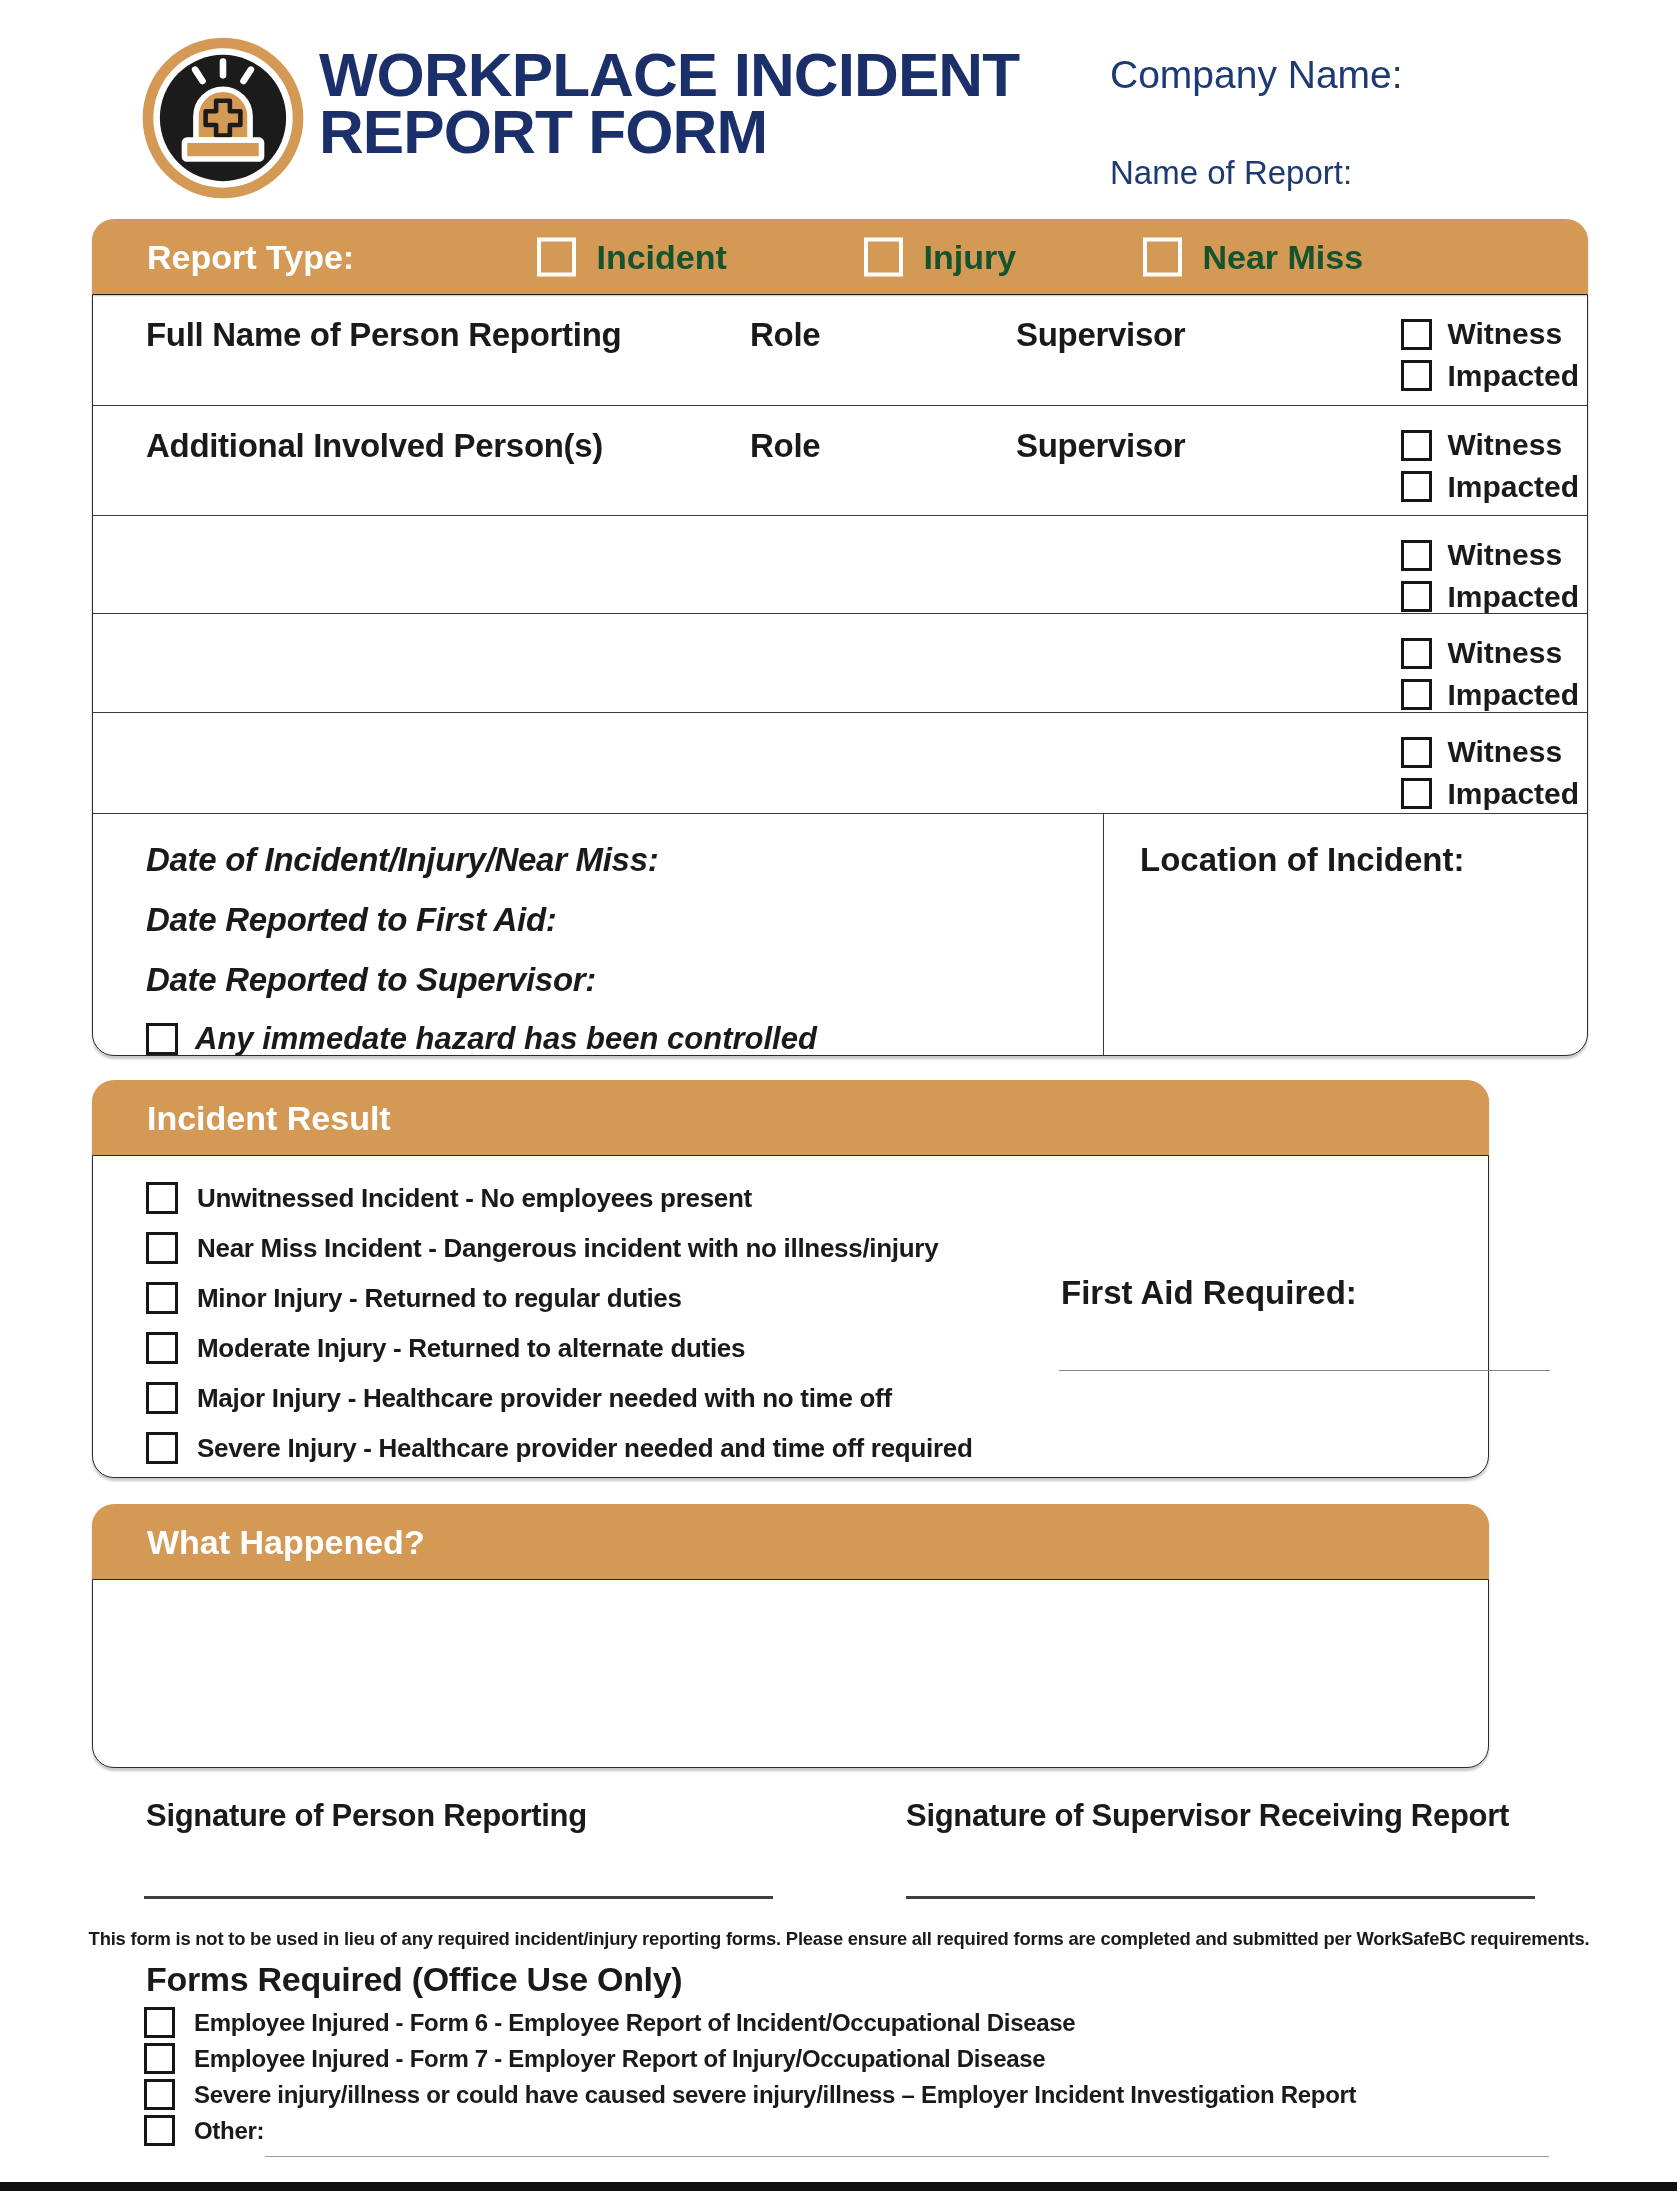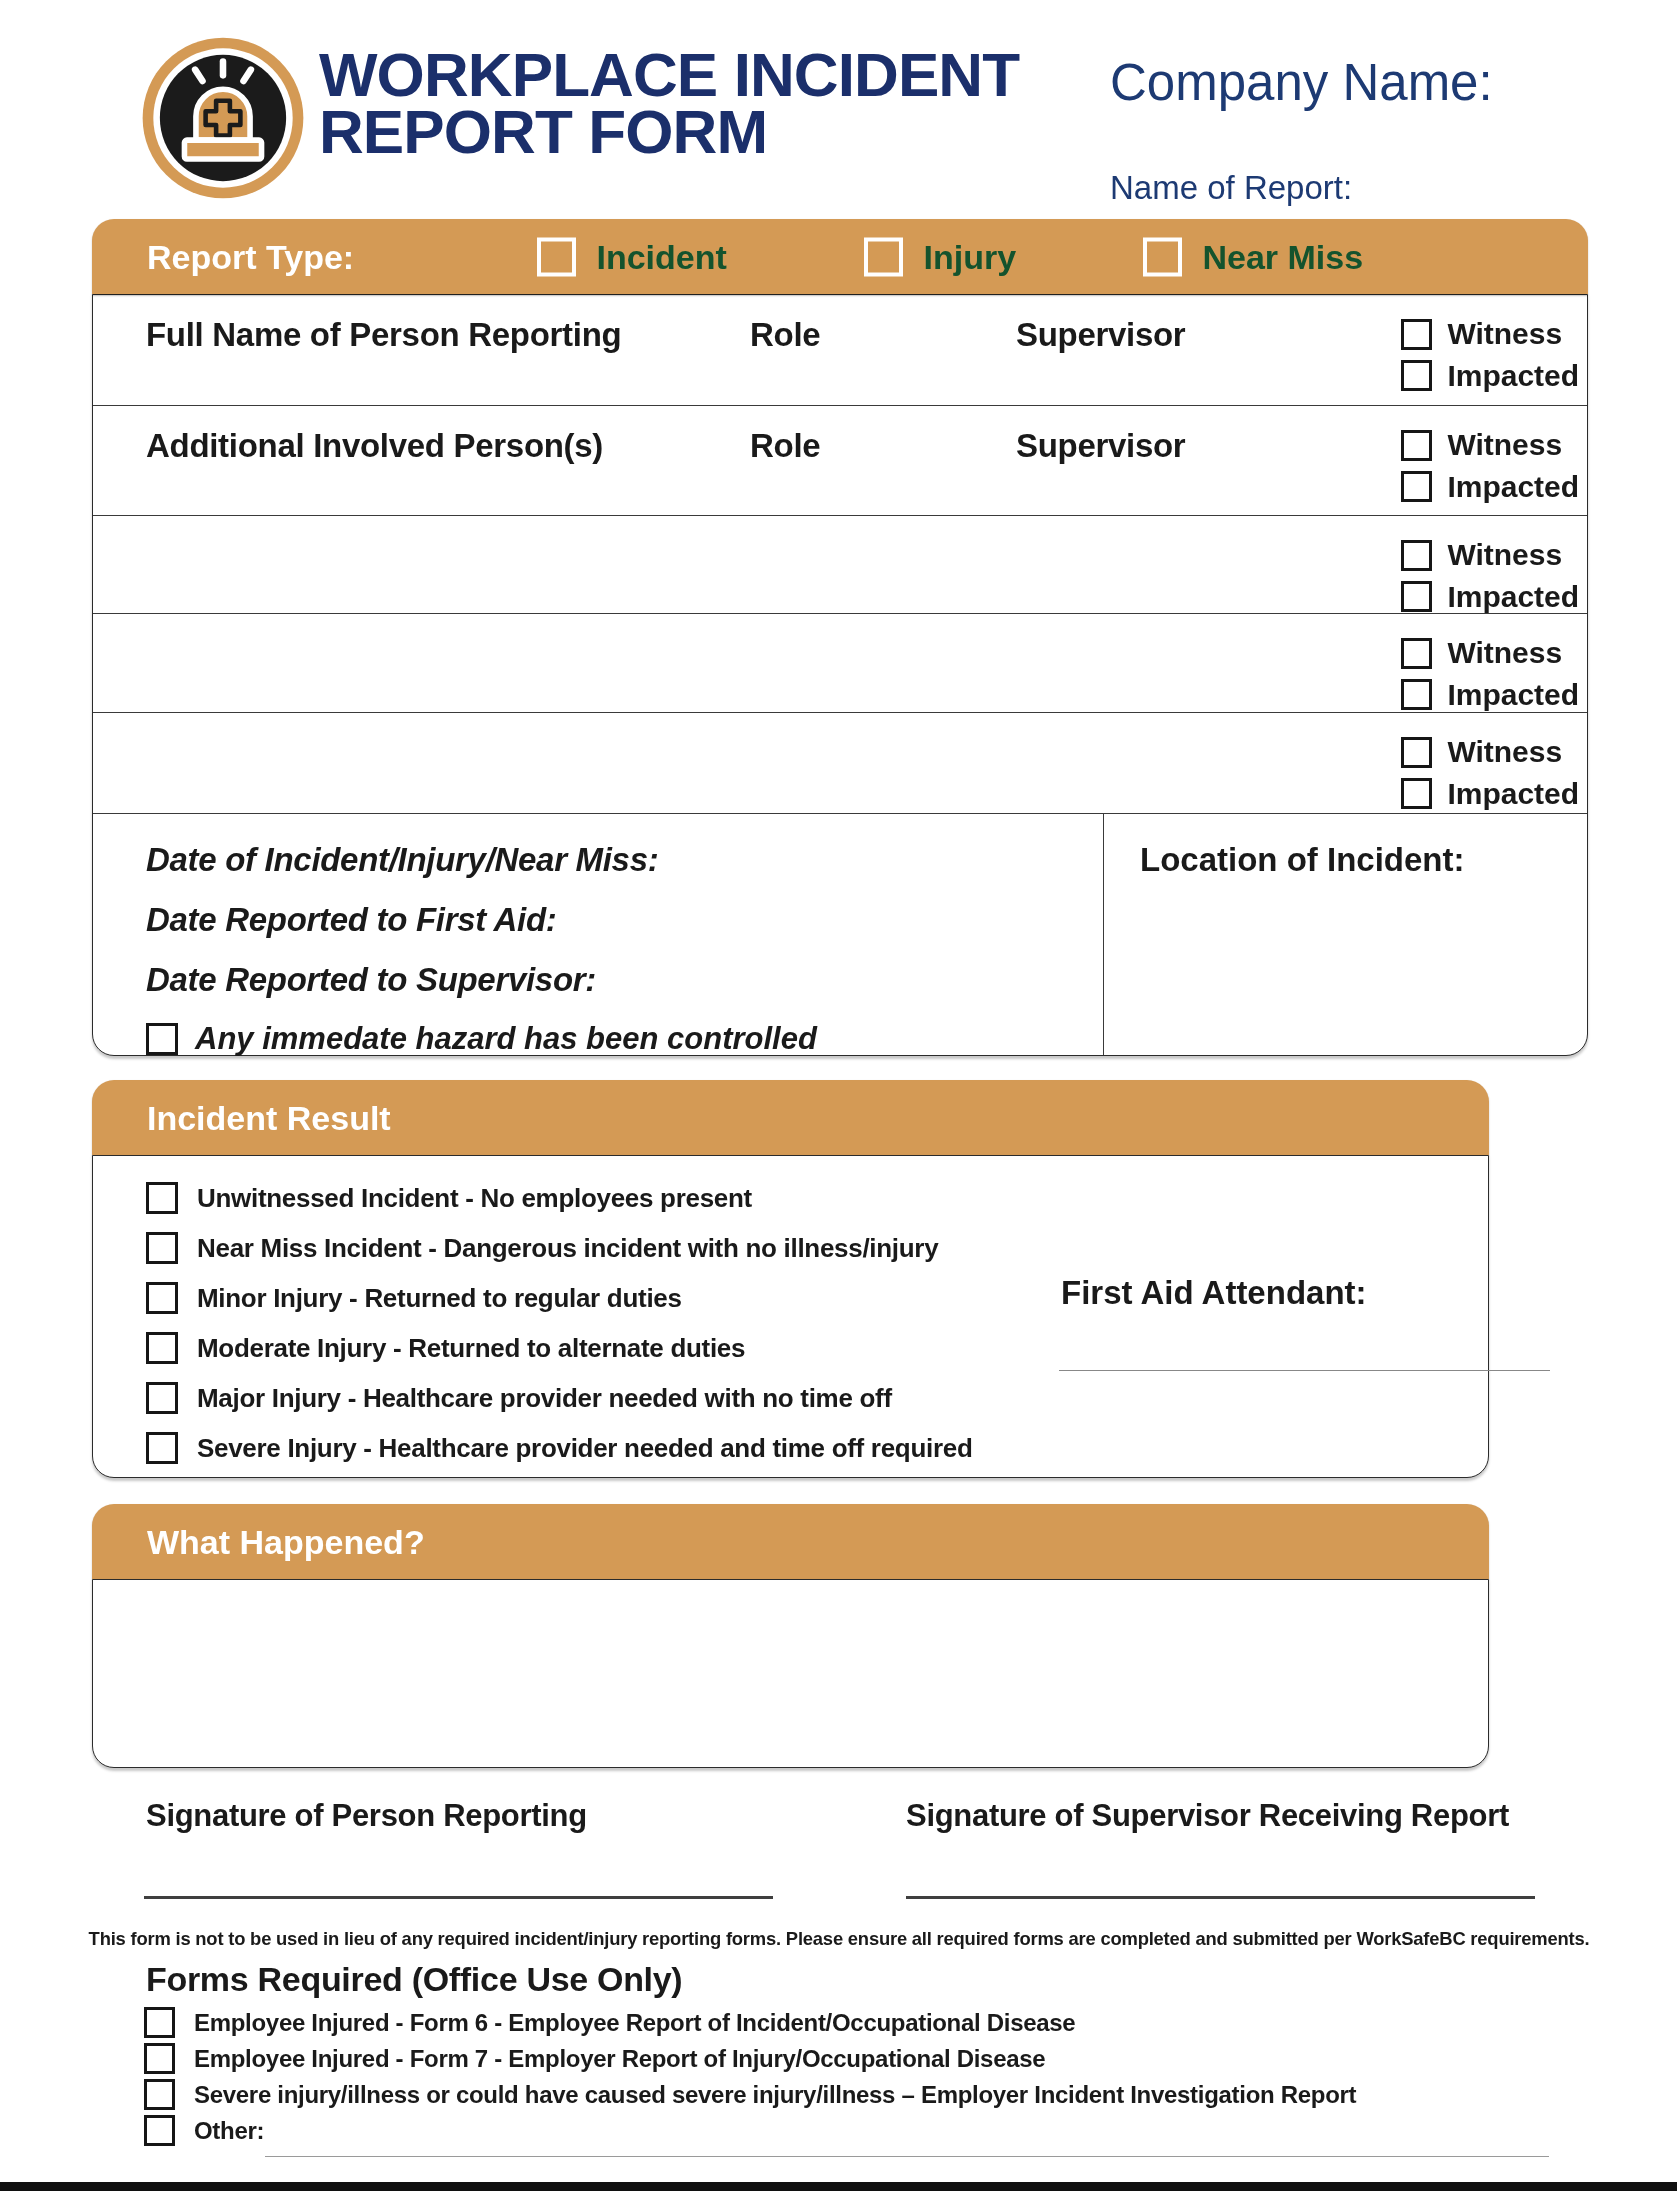--- a/index.html
+++ b/index.html
@@ -6,21 +6,21 @@
   *{box-sizing:border-box;}
   body{font-family:"Liberation Sans", sans-serif;color:#1a1a1a;}
   .page{position:relative;width:1678px;height:2192px;background:#ffffff;overflow:hidden;}
 
   
   .header{position:absolute;top:34px;left:141px;right:51px;height:175px;}
   .logo{position:absolute;left:0;top:1.7px;width:164px;height:164px;}
   .title{position:absolute;left:178px;top:12px;font-size:62px;line-height:57px;font-weight:800;
          color:#1b2f6b;letter-spacing:-0.9px;}
   .hdr-right{position:absolute;left:969px;top:19px;}
-  .company-label{font-size:51px;font-weight:500;color:#1d3a73;}
+  .company-label{font-size:39px;font-weight:500;color:#1d3a73;}
   .date-label{margin-top:57px;font-size:33px;font-weight:500;color:#1d3a73;}
 
   
   .cb{display:inline-block;background:#fff;border:3.4px solid #161616;flex:0 0 auto;}
   .cb.sq36{width:31px;height:31px;}
   .cb.sq37{width:32px;height:32px;}
   .bar{position:relative;height:75px;background:#d49a55;border-radius:22px 22px 0 0;
        box-shadow:0 1.7px 1.7px rgba(0,0,0,.25);}
   .bar-title{position:absolute;left:55px;top:50%;transform:translateY(-50%);
              font-size:34px;font-weight:800;color:#ffffff;}
@@ -232,21 +232,21 @@
         <span class="lbl">Moderate Injury - Returned to alternate duties</span>
       </div>
       <div class="res-item">
         <span class="cb sq37"></span>
         <span class="lbl">Major Injury - Healthcare provider needed with no time off</span>
       </div>
       <div class="res-item">
         <span class="cb sq37"></span>
         <span class="lbl">Severe Injury - Healthcare provider needed and time off required</span>
       </div>
-      <div class="faa-label">First Aid Attendant:</div>
+      <div class="faa-label">First Aid Required:</div>
       <div class="faa-line"></div>
     </div>
   </div>
 
   <div class="secbox" id="what-happened">
     <div class="bar">
       <div class="bar-title">What Happened?</div>
     </div>
     <div class="sec-body"></div>
   </div>

